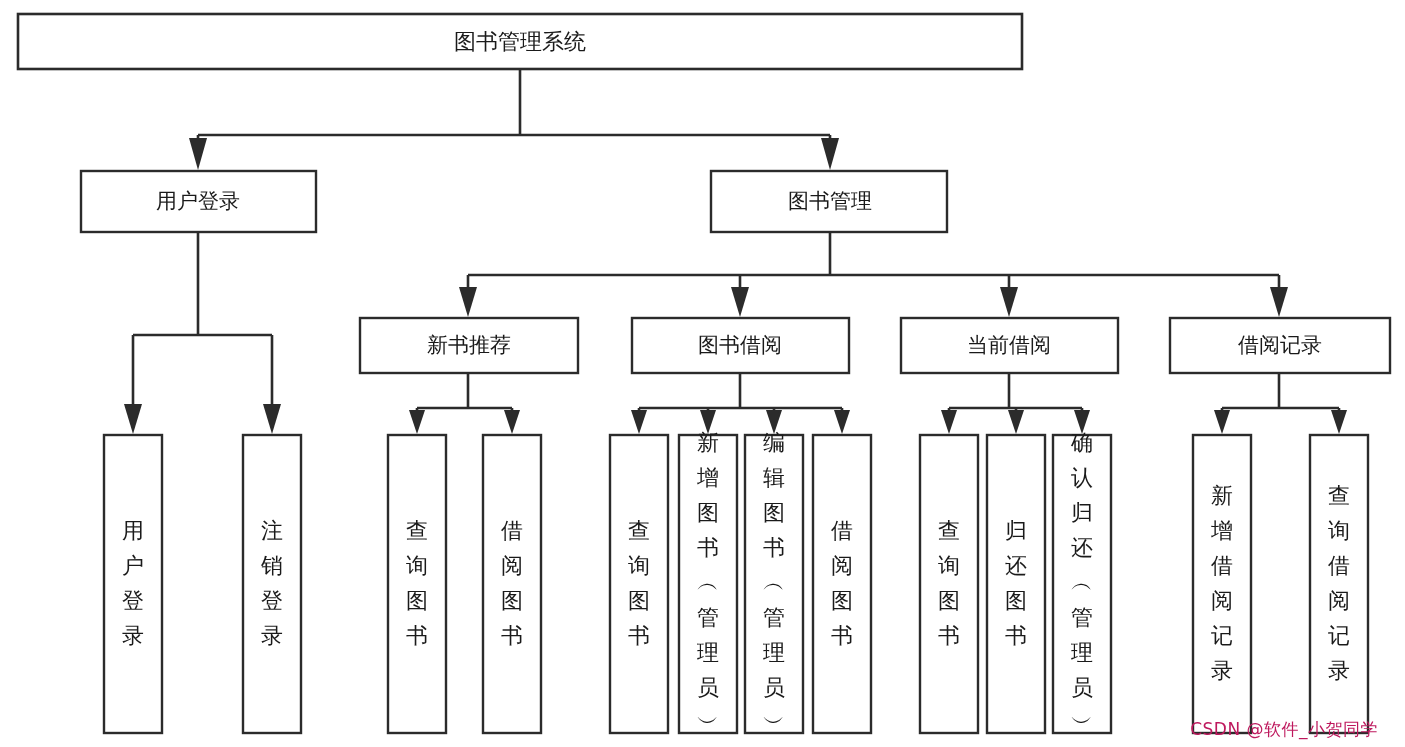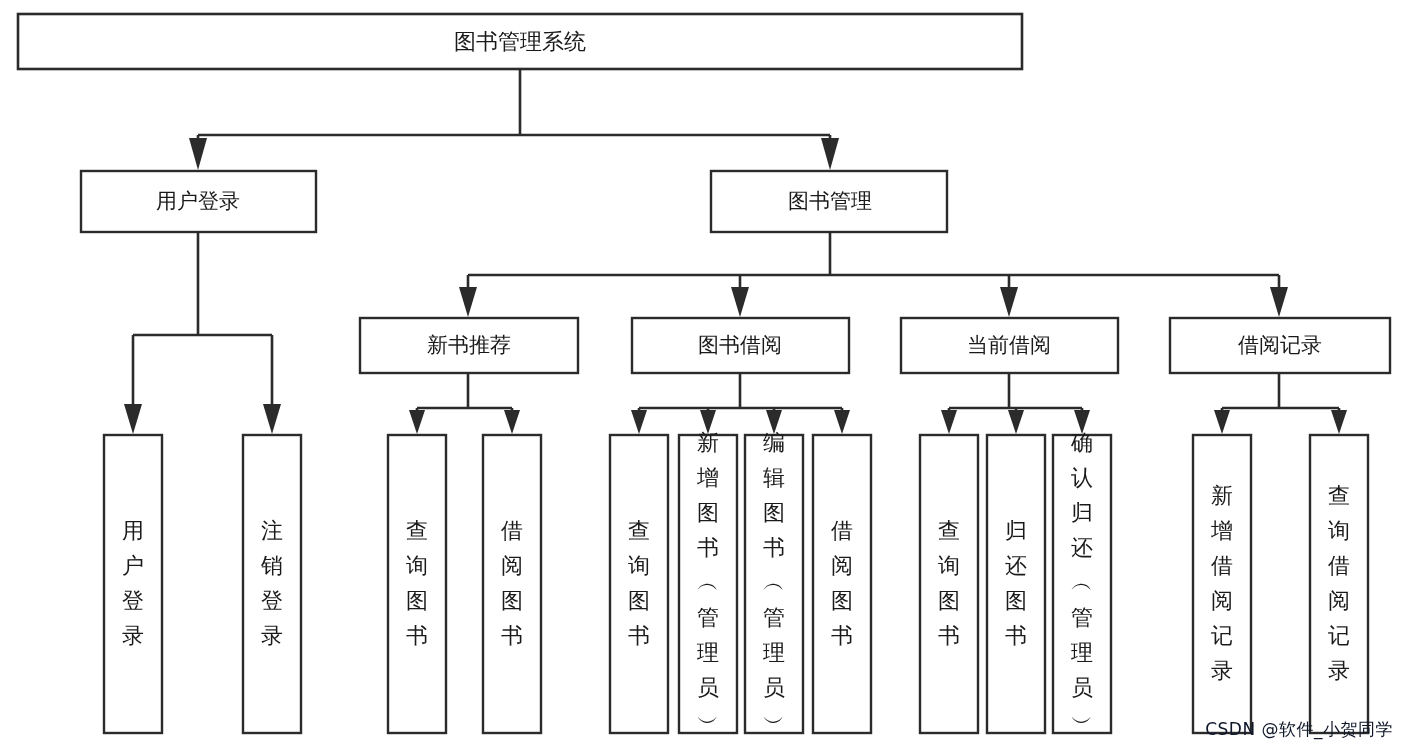--- a/index.html
+++ b/index.html
@@ -55,25 +55,25 @@
     font-size: 22px;
   }
   .vert-label {
     fill: #1a1a1a;
     font-family: "DejaVu Sans", "Liberation Sans", sans-serif;
     font-size: 22px;
     text-anchor: middle;
   }
   .watermark {
     position: absolute;
-    right: 12px;
+    right: 27px;
     bottom: 6px;
     font-family: "DejaVu Sans", "Liberation Sans", sans-serif;
     font-size: 17px;
-    color: #0f172a;
+    color: #be185d;
     letter-spacing: 0.5px;
     white-space: nowrap;
     user-select: none;
   }
 </style>
 </head>
 <body>
 
 <div id="diagram-root">
 

